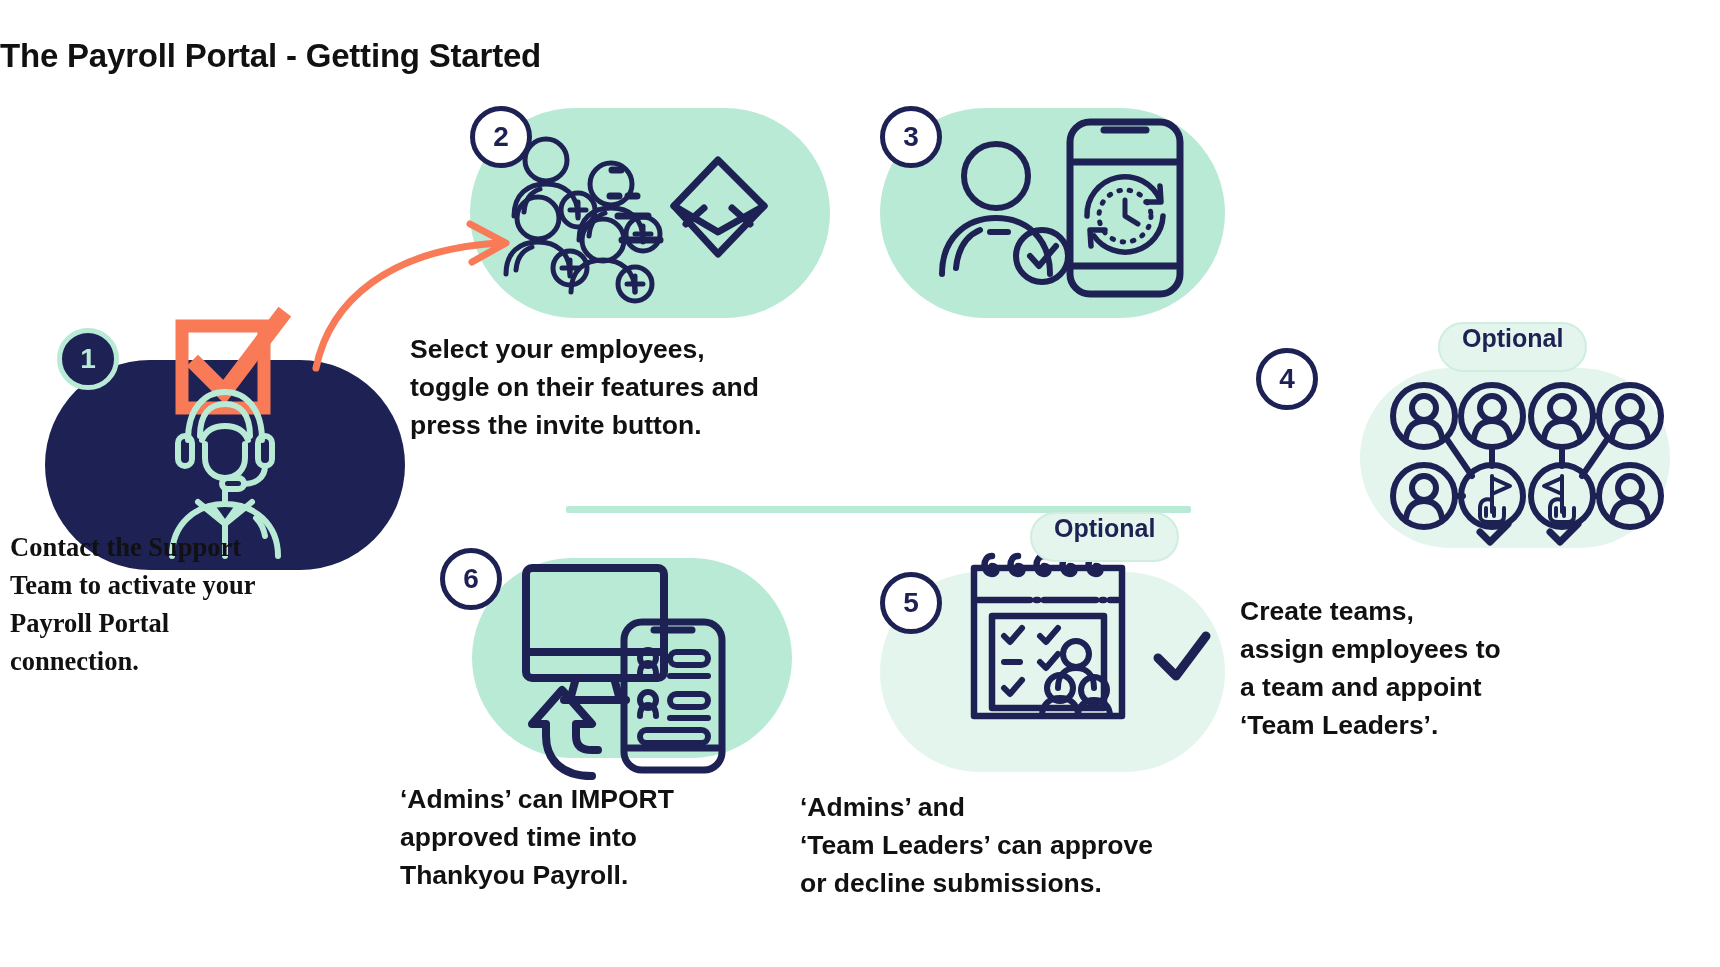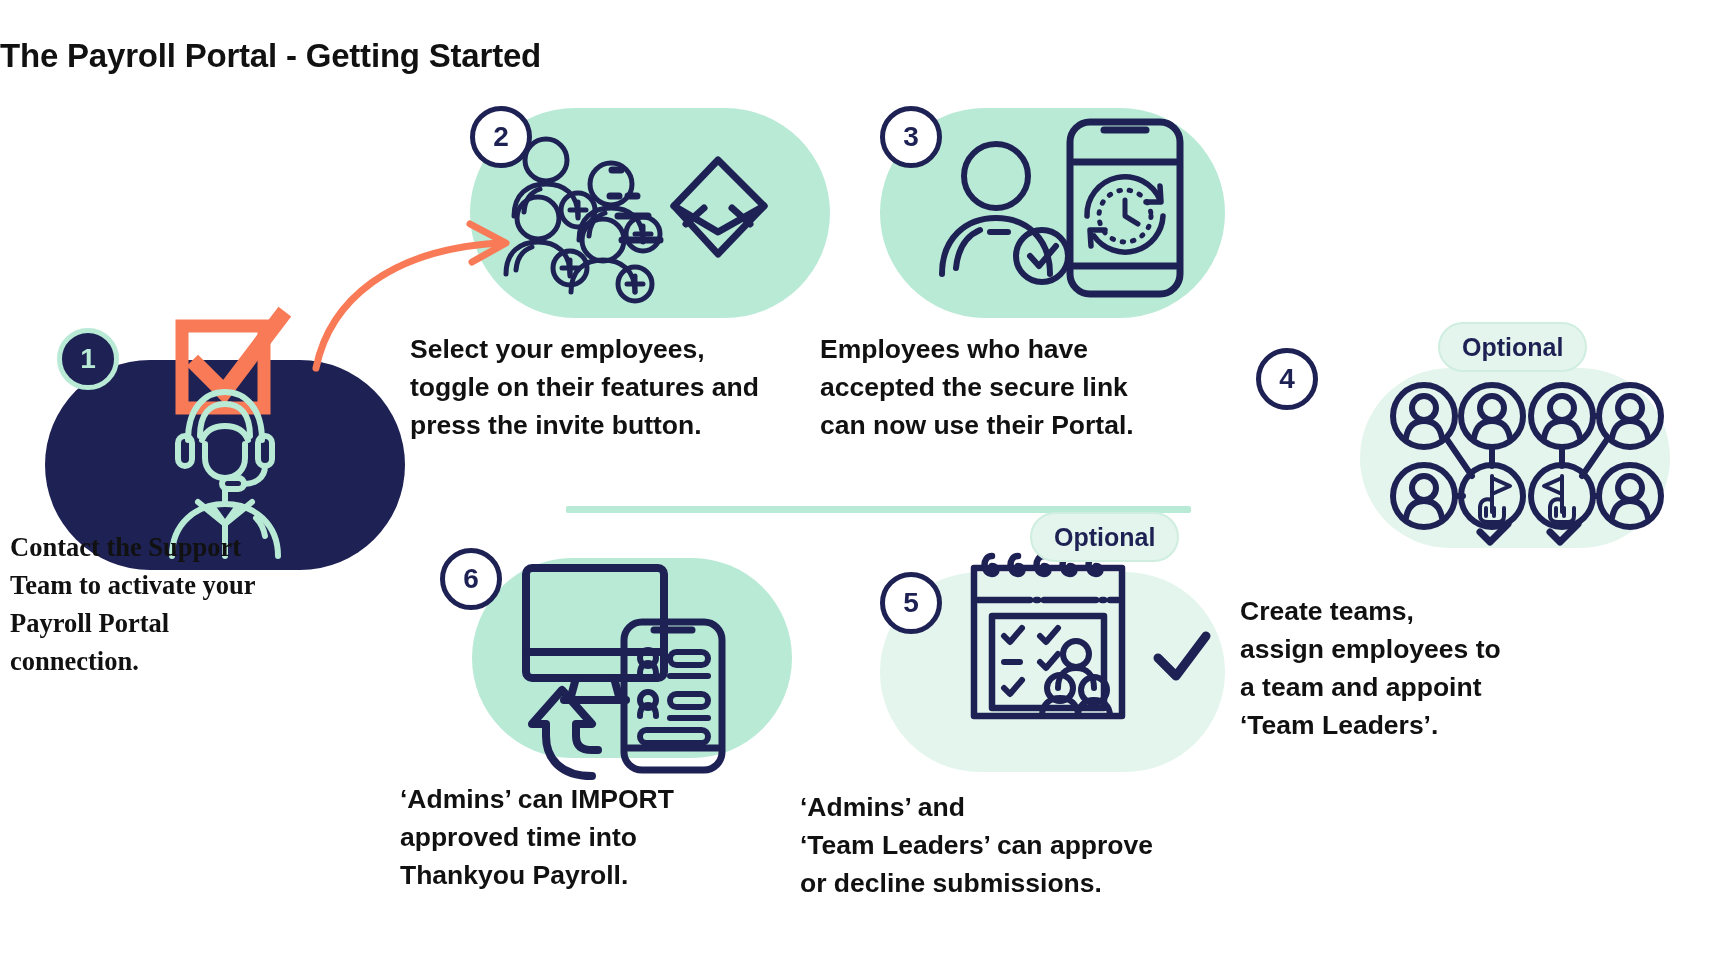--- a/index.html
+++ b/index.html
@@ -41,21 +41,21 @@
   .badge.navy-ring { border: 5px solid #1e2153; color: #1e2153; }
   .badge.mint-ring { border: 5px solid #b8ead6; color: #b8ead6; background: #1e2153; }
 
   .optional {
     position: absolute;
     background: #e3f5ed;
     border: 2px solid #cfeee0;
     border-radius: 999px;
     color: #1e2153;
     font-size: 25px; font-weight: 600;
-    display: flex; align-items: center; justify-content: center;
+    display: flex; align-items: flex-start; justify-content: center;
     padding: 0 22px;
     z-index: 7;
   }
 
   .caption {
     position: absolute;
     text-align: left;
     color: #111111;
     font-size: 26.5px;
     font-weight: 700;
@@ -201,23 +201,20 @@
       <g fill="none" stroke="#1e2153" stroke-width="5" stroke-linecap="round" stroke-linejoin="round">
         <circle cx="65" cy="100" r="26" stroke-dasharray="1.5 9"></circle>
         <path d="M65 84 L65 100 L78 108"></path>
       </g>
     </svg>
 
     <div class="badge navy-ring" style="left:20px; top:16px; width:62px; height:62px; font-size:28px;">
       <span>3</span>
     </div>
 
-    <div class="caption" style="left:-40px; top:240px; width:480px;">Employees who have
-accepted the secure link
-can now use their Portal.</div>
   </div>
 
   <div class="step" style="left:1280px; top:330px; width:440px; height:440px;">
     <div class="pill lmint" style="left:80px; top:38px; width:310px; height:180px;"></div>
 
     <div class="optional" style="left:158px; top:-8px; height:50px;">
       <span>Optional</span>
     </div>
 
     <svg style="position:absolute; left:108px; top:50px;" width="140" height="160" viewBox="0 0 140 160">

